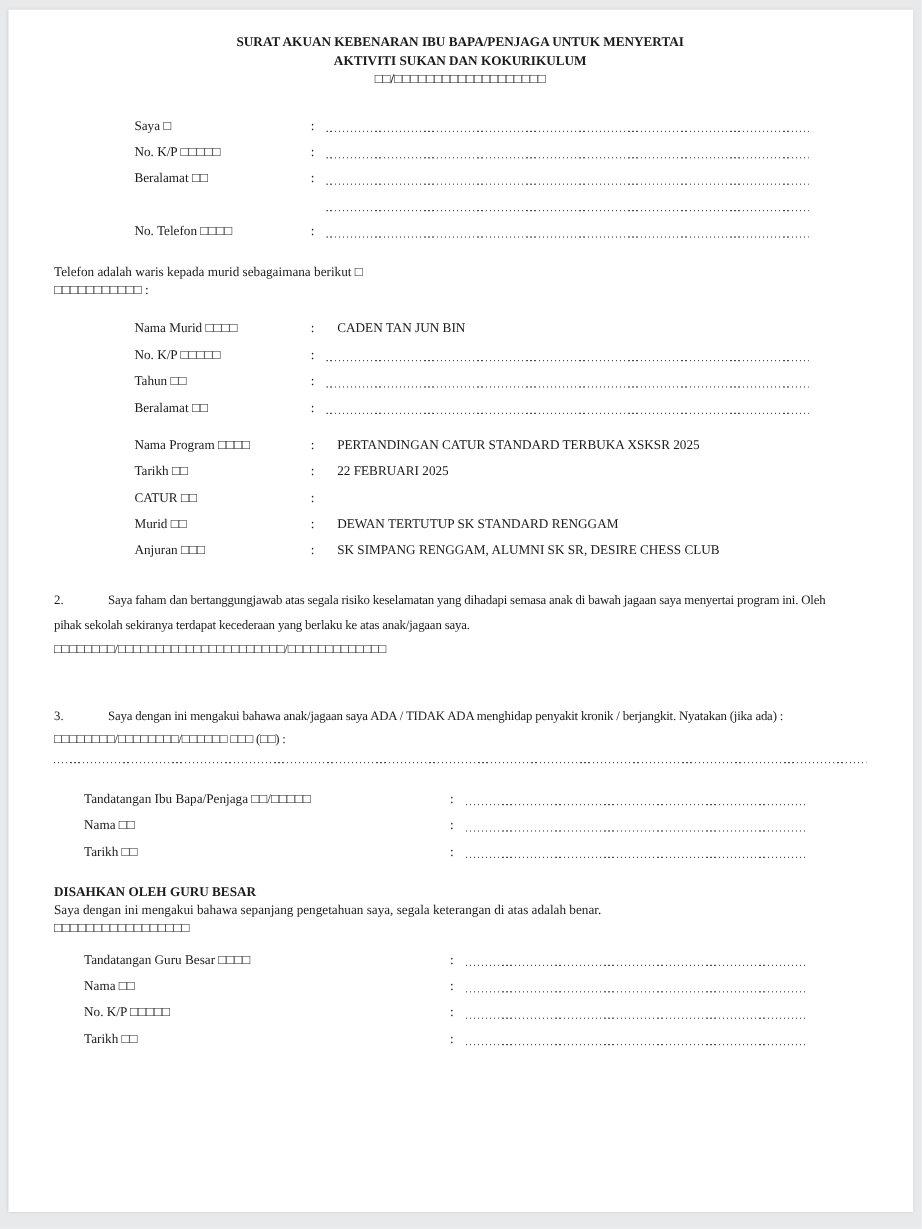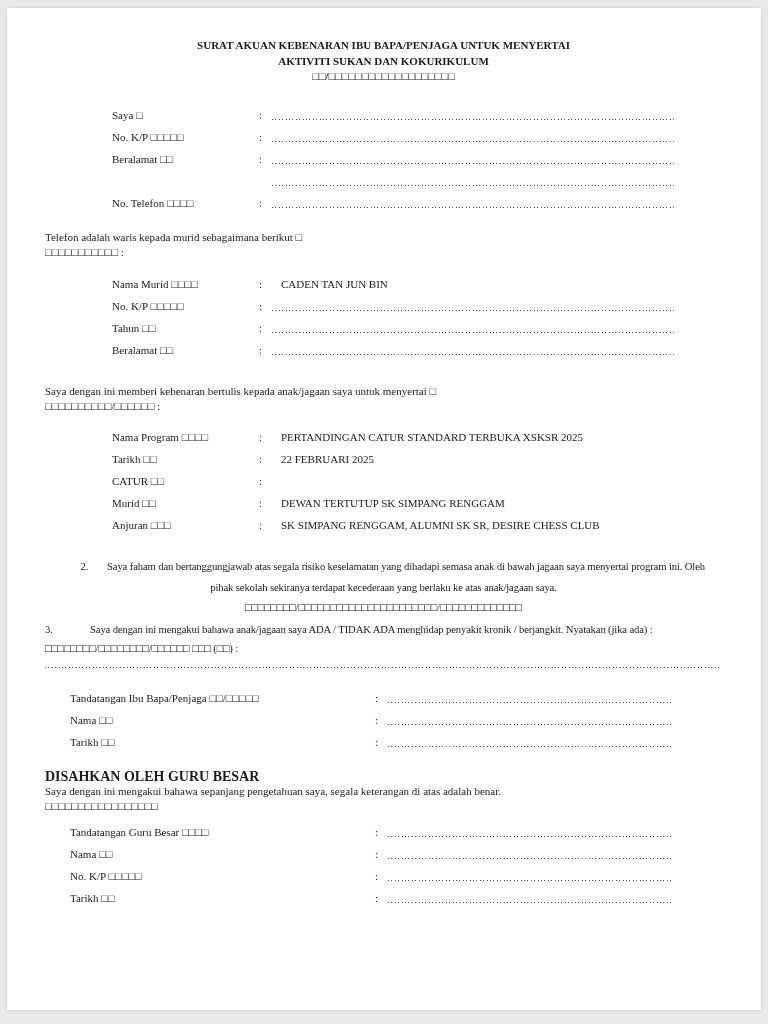--- a/index.html
+++ b/index.html
@@ -5,21 +5,21 @@
   * { margin:0; padding:0; box-sizing:border-box; }
   html,body { width:768px; height:1024px; }
   body {
     background:#e7e9ea;
     font-family:"Liberation Serif","DejaVu Serif","DejaVu Sans",serif;
     color:#1b1b1b;
     position:relative;
   }
   .page {
     position:absolute; left:7px; top:8px; width:754px; height:1002px;
-    background:#ffffff; padding:30px 39px 0 38px; overflow:hidden;
+    background:#ffffff; padding:20px 39px 0 38px; overflow:hidden;
     box-shadow:0 0 3px rgba(0,0,0,.18);
   }
   .title { text-align:center; font-weight:700; font-size:11px; line-height:15.5px; }
   .fieldset { margin-left:67px; }
   .fs-a { margin-top:16px; }
   .fs-student { margin-top:10px; }
   .fs-program { margin-top:9px; }
   .frow { display:flex; align-items:flex-end; height:22px; font-size:11px; }
   .lbl { width:147px; line-height:15px; white-space:nowrap; }
   .colon { width:13px; line-height:15px; }
@@ -27,37 +27,37 @@
   .fill {
     width:402px; height:4px;
     background-image:repeating-linear-gradient(to right,#4a4a4a 0px,#4a4a4a 1px,transparent 1px,transparent 3.4px);
     background-size:100% 1.4px; background-repeat:no-repeat; background-position:top left;
   }
   .val { line-height:15px; margin-left:9px; white-space:nowrap; }
   .para { font-size:11px; line-height:15px; }
   .decl1 { margin-top:19px; }
   .decl2 { margin-top:26px; }
   .clause { font-size:10.7px; letter-spacing:-0.15px; }
-  .clause2 { margin-top:23px;text-align:center; }
-  .clause3 { margin-top:4px; }
+  .clause2 { margin-top:23px; }
+  .clause3 { margin-top:38px; }
   .c-line { line-height:21.5px; white-space:nowrap; }
   .c-line.cjk-line { line-height:16px; }
   .num { display:inline-block; width:45px; letter-spacing:0; }
   .sep-line {
     margin-top:11px; width:677px; height:2px;
     background-image:repeating-linear-gradient(to right,#4a4a4a 0px,#4a4a4a 1px,transparent 1px,transparent 3.4px);
     background-size:100% 1.4px; background-repeat:no-repeat; background-position:top left;
   }
   .sig { margin-left:25px; }
   .sig-parent { margin-top:15px; }
   .sig-guru { margin-top:4px; }
   .sig .lbl { width:305px; }
   .sig .fill { width:285px; }
   .hm { margin-top:19px; }
-  .hm-heading { font-weight:700; font-size:14px; line-height:15px; }
+  .hm-heading { font-weight:700; font-size:11px; line-height:15px; }
   .hm-line { font-size:11px; line-height:15px; }
 </style>
 </head>
 <body>
 
 <div class="page">
 
   <div class="title">
     <div>SURAT AKUAN KEBENARAN IBU BAPA/PENJAGA UNTUK MENYERTAI</div>
     <div>AKTIVITI SUKAN DAN KOKURIKULUM</div>
@@ -113,45 +113,41 @@
       <span class="colon">:</span>
       <span class="fill"></span>
     </div>
     <div class="frow">
       <span class="lbl">Beralamat □□</span>
       <span class="colon">:</span>
       <span class="fill"></span>
     </div>
   </div>
 
-  <div class="para decl2">
-    <div>Saya dengan ini memberi kebenaran bertulis kepada anak/jagaan saya untuk menyertai □</div>
-    <div>□□□□□□□□□□/□□□□□□ :</div>
-  </div>
 
   <div class="fieldset fs-program">
     <div class="frow">
       <span class="lbl">Nama Program □□□□</span>
       <span class="colon">:</span>
       <span class="val">PERTANDINGAN CATUR STANDARD TERBUKA XSKSR 2025</span>
     </div>
     <div class="frow">
       <span class="lbl">Tarikh □□</span>
       <span class="colon">:</span>
       <span class="val">22 FEBRUARI 2025</span>
     </div>
     <div class="frow">
       <span class="lbl">CATUR □□</span>
       <span class="colon">:</span>
       <span class="val"></span>
     </div>
     <div class="frow">
       <span class="lbl">Murid □□</span>
       <span class="colon">:</span>
-      <span class="val">DEWAN TERTUTUP SK SIMPANG RENGGAM</span>
+      <span class="val">DEWAN TERTUTUP SK STANDARD RENGGAM</span>
     </div>
     <div class="frow">
       <span class="lbl">Anjuran □□□</span>
       <span class="colon">:</span>
       <span class="val">SK SIMPANG RENGGAM, ALUMNI SK SR, DESIRE CHESS CLUB</span>
     </div>
   </div>
 
   <div class="clause clause2">
     <div class="c-line">

